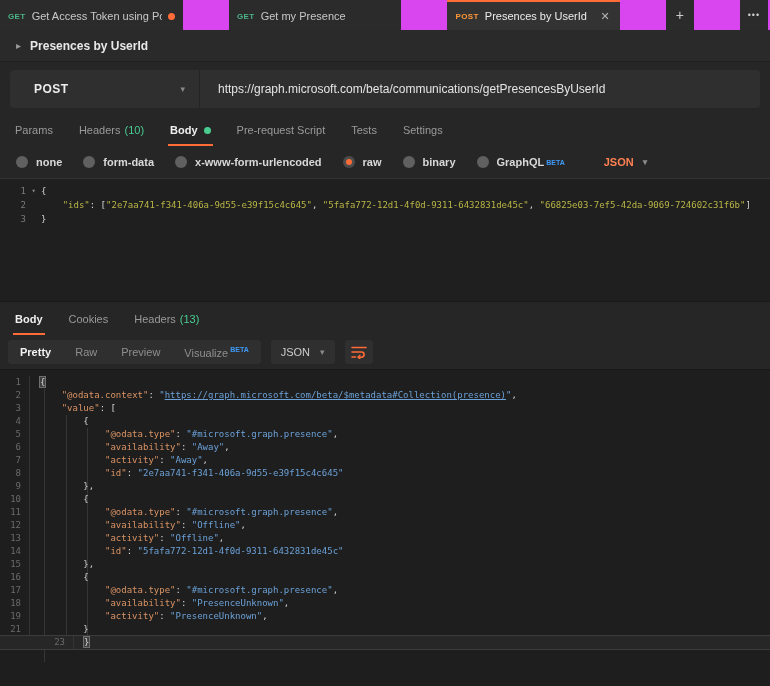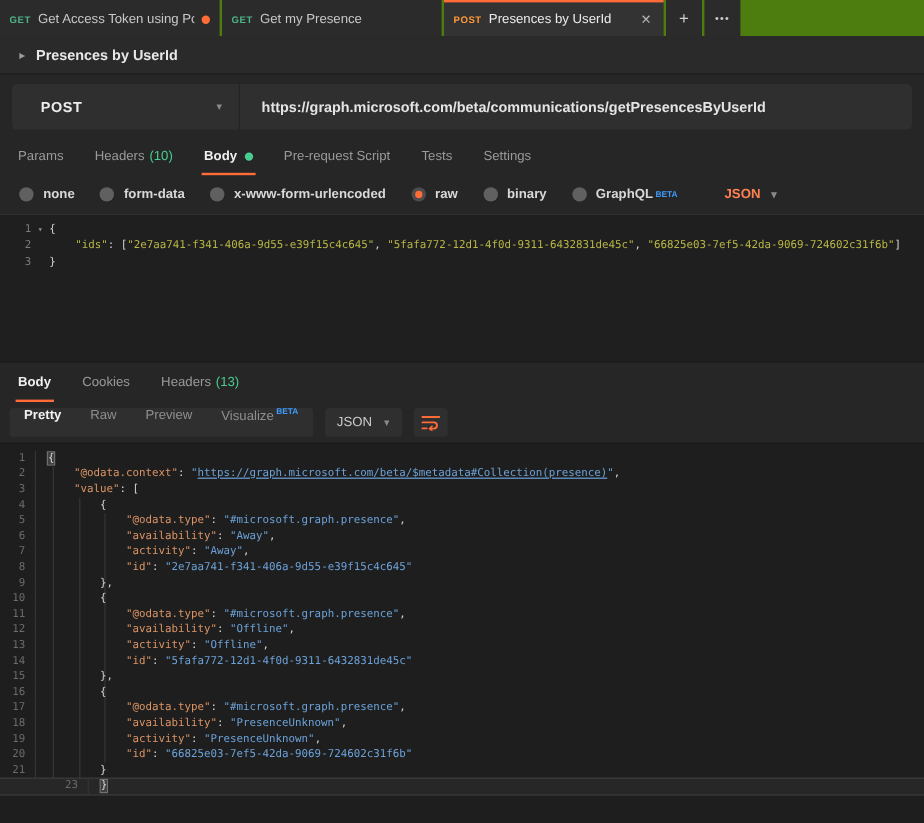--- a/index.html
+++ b/index.html
@@ -2,21 +2,21 @@
 <html><head>
 <meta charset="utf-8">
 <style>
   * { margin:0; padding:0; box-sizing:border-box; }
   html,body { background:#161616; }
   .app {
     width:770px; height:686px; background:#262626; overflow:hidden;
     font-family:"Liberation Sans", sans-serif; color:#d6d6d6;
   }
   
-  .tabbar { height:30px; display:flex; background:#4d7c0f; }
+  .tabbar { height:30px; display:flex; background:#d946ef;gap:44px; }
   .tab {
     width:183px; background:#2b2b2b; margin-right:2px; display:flex; align-items:center;
     padding:0 8px; border-top:2px solid transparent; cursor:default;
   }
   .tab.active { background:#333333; border-top:2px solid #ff6c37; }
   .method-badge { font-size:8px; font-weight:bold; margin-right:6px; letter-spacing:.4px; flex:none; }
   .method-badge.get  { color:#4db388; }
   .method-badge.post { color:#ff9838; }
   .tab-title { font-size:11px; color:#c8c8c8; white-space:nowrap; overflow:hidden; }
   .tab.active .tab-title { color:#ececec; }
@@ -30,21 +30,21 @@
   
   .crumb { height:32px; display:flex; align-items:center; padding:0 16px; background:#2a2a2a; border-bottom:1px solid #1f1f1f; }
   .caret { color:#9a9a9a; font-size:10px; margin-right:9px; }
   .crumb-title { font-size:12px; font-weight:bold; color:#e8e8e8; }
   
   .urlrow { padding:8px 10px 6px; }
   .urlbar { height:38px; display:flex; background:#2f2f2f; border-radius:4px; overflow:hidden; }
   .method-select { width:190px; display:flex; align-items:center; padding:0 14px 0 24px; border-right:1px solid #242424; }
   .method-select .m { font-size:12px; font-weight:bold; color:#ececec; letter-spacing:.5px; }
   .chev { margin-left:auto; color:#8a8a8a; font-size:9px; }
-  .url-input { flex:1; display:flex; align-items:center; padding:0 18px; font-size:12px; color:#e4e4e4;font-weight:bold; }
+  .url-input { flex:1; display:flex; align-items:center; padding:0 18px; font-size:12px; color:#e4e4e4; }
   
   .reqtabs { height:32px; display:flex; align-items:center; padding:0 2px; }
   .rtab { padding:0 10px; margin:0 3px; height:100%; display:flex; align-items:center; font-size:11px; color:#9a9a9a; position:relative; }
   .rtab.active { color:#f0f0f0; font-weight:bold; }
   .rtab.active::after { content:''; position:absolute; left:8px; right:8px; bottom:0; height:2px; background:#ff6c37; }
   .gdot { width:7px; height:7px; border-radius:50%; background:#49cc90; margin-left:6px; flex:none; }
   .count { color:#49cc90; margin-left:4px; }
   
   .modes { height:32px; display:flex; align-items:center; padding:0 16px; }
   .mode { display:flex; align-items:center; margin-right:21px; }
@@ -60,21 +60,21 @@
   .cl { display:flex; white-space:pre; }
   .punc { color:#d4d4d4; }
   .editor.req { height:123px; border-top:1px solid #333333; padding-top:5px; font-size:9px; line-height:14px; }
   .req .ln { width:26px; text-align:right; color:#7a7a7a; flex:none; }
   .req .fold { width:15px; text-align:center; color:#8f8f8f; font-size:7px; flex:none; }
   .req .key, .req .str { color:#b8b545; }
   
   .restabs { height:34px; border-top:1px solid #191919; display:flex; align-items:center; padding:0 2px; background:#262626; }
   
   .views { height:34px; display:flex; align-items:center; padding:0 8px; gap:10px; }
-  .viewgroup { display:flex; background:#2f2f2f; border-radius:3px; height:24px; }
+  .viewgroup { display:flex; align-items:center; background:#2f2f2f; border-radius:3px; height:24px; }
   .vitem { padding:0 12px; font-size:11px; color:#8f8f8f; }
   .vitem.active { color:#f2f2f2; font-weight:600; }
   .select-box { display:flex; align-items:center; height:24px; background:#2f2f2f; border-radius:3px; padding:0 10px; font-size:11px; color:#cccccc; }
   .select-box .chev { margin-left:10px; }
   .wrap-btn { width:28px; height:24px; background:#2f2f2f; border-radius:3px; display:flex; align-items:center; justify-content:center; }
   
   .editor.res { height:317px; position:relative; padding-top:6px; font-size:9px; line-height:13px; background:#1e1e1e; border-top:1px solid #191919; }
   .res .ln { width:30px; text-align:right; color:#6a6a6a; padding-right:8px; border-right:1px solid #343434; flex:none; }
   .res .code { padding-left:10px; }
   .res .key { color:#dc9465; }
@@ -243,18 +243,17 @@
       <div class="cl"><span class="ln">10</span><span class="code"><span class="punc">        {</span></span></div>
       <div class="cl"><span class="ln">11</span><span class="code"><span class="punc">            </span><span class="key">"@odata.type"</span><span class="punc">: </span><span class="str">"#microsoft.graph.presence"</span><span class="punc">,</span></span></div>
       <div class="cl"><span class="ln">12</span><span class="code"><span class="punc">            </span><span class="key">"availability"</span><span class="punc">: </span><span class="str">"Offline"</span><span class="punc">,</span></span></div>
       <div class="cl"><span class="ln">13</span><span class="code"><span class="punc">            </span><span class="key">"activity"</span><span class="punc">: </span><span class="str">"Offline"</span><span class="punc">,</span></span></div>
       <div class="cl"><span class="ln">14</span><span class="code"><span class="punc">            </span><span class="key">"id"</span><span class="punc">: </span><span class="str">"5fafa772-12d1-4f0d-9311-6432831de45c"</span></span></div>
       <div class="cl"><span class="ln">15</span><span class="code"><span class="punc">        },</span></span></div>
       <div class="cl"><span class="ln">16</span><span class="code"><span class="punc">        {</span></span></div>
       <div class="cl"><span class="ln">17</span><span class="code"><span class="punc">            </span><span class="key">"@odata.type"</span><span class="punc">: </span><span class="str">"#microsoft.graph.presence"</span><span class="punc">,</span></span></div>
       <div class="cl"><span class="ln">18</span><span class="code"><span class="punc">            </span><span class="key">"availability"</span><span class="punc">: </span><span class="str">"PresenceUnknown"</span><span class="punc">,</span></span></div>
       <div class="cl"><span class="ln">19</span><span class="code"><span class="punc">            </span><span class="key">"activity"</span><span class="punc">: </span><span class="str">"PresenceUnknown"</span><span class="punc">,</span></span></div>
-      <div class="cl"><span class="ln">20</span><span class="code"><span class="punc">            </span><span class="key">"id"</span><span class="punc">: </span><span class="str">"66825e03-7ef5-42da-9069-724602c31f6b"</span></span></div>
       <div class="cl"><span class="ln">21</span><span class="code"><span class="punc">        }</span></span></div>
       <div class="cl current"><span class="ln">23</span><span class="code"><span class="brace">}</span></span></div>
     </div>
 
 </div>
 
 </body></html>

